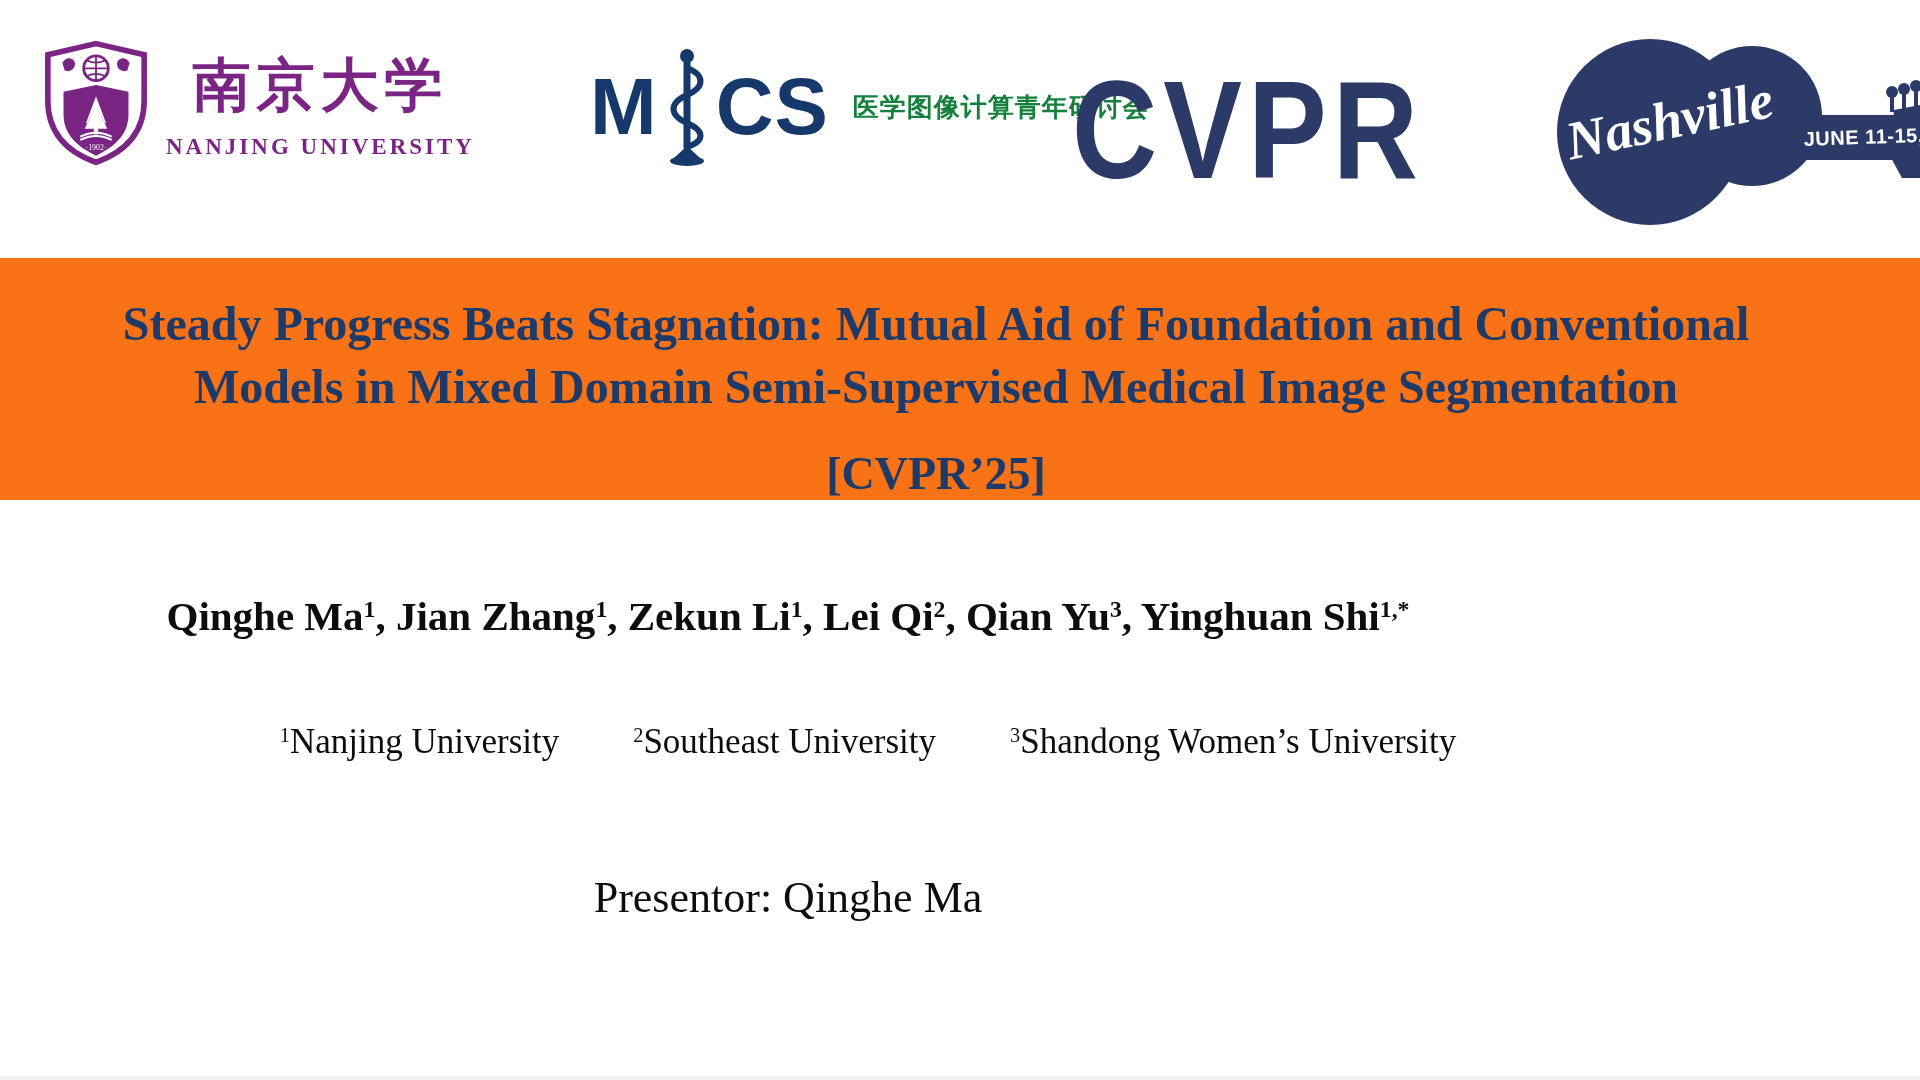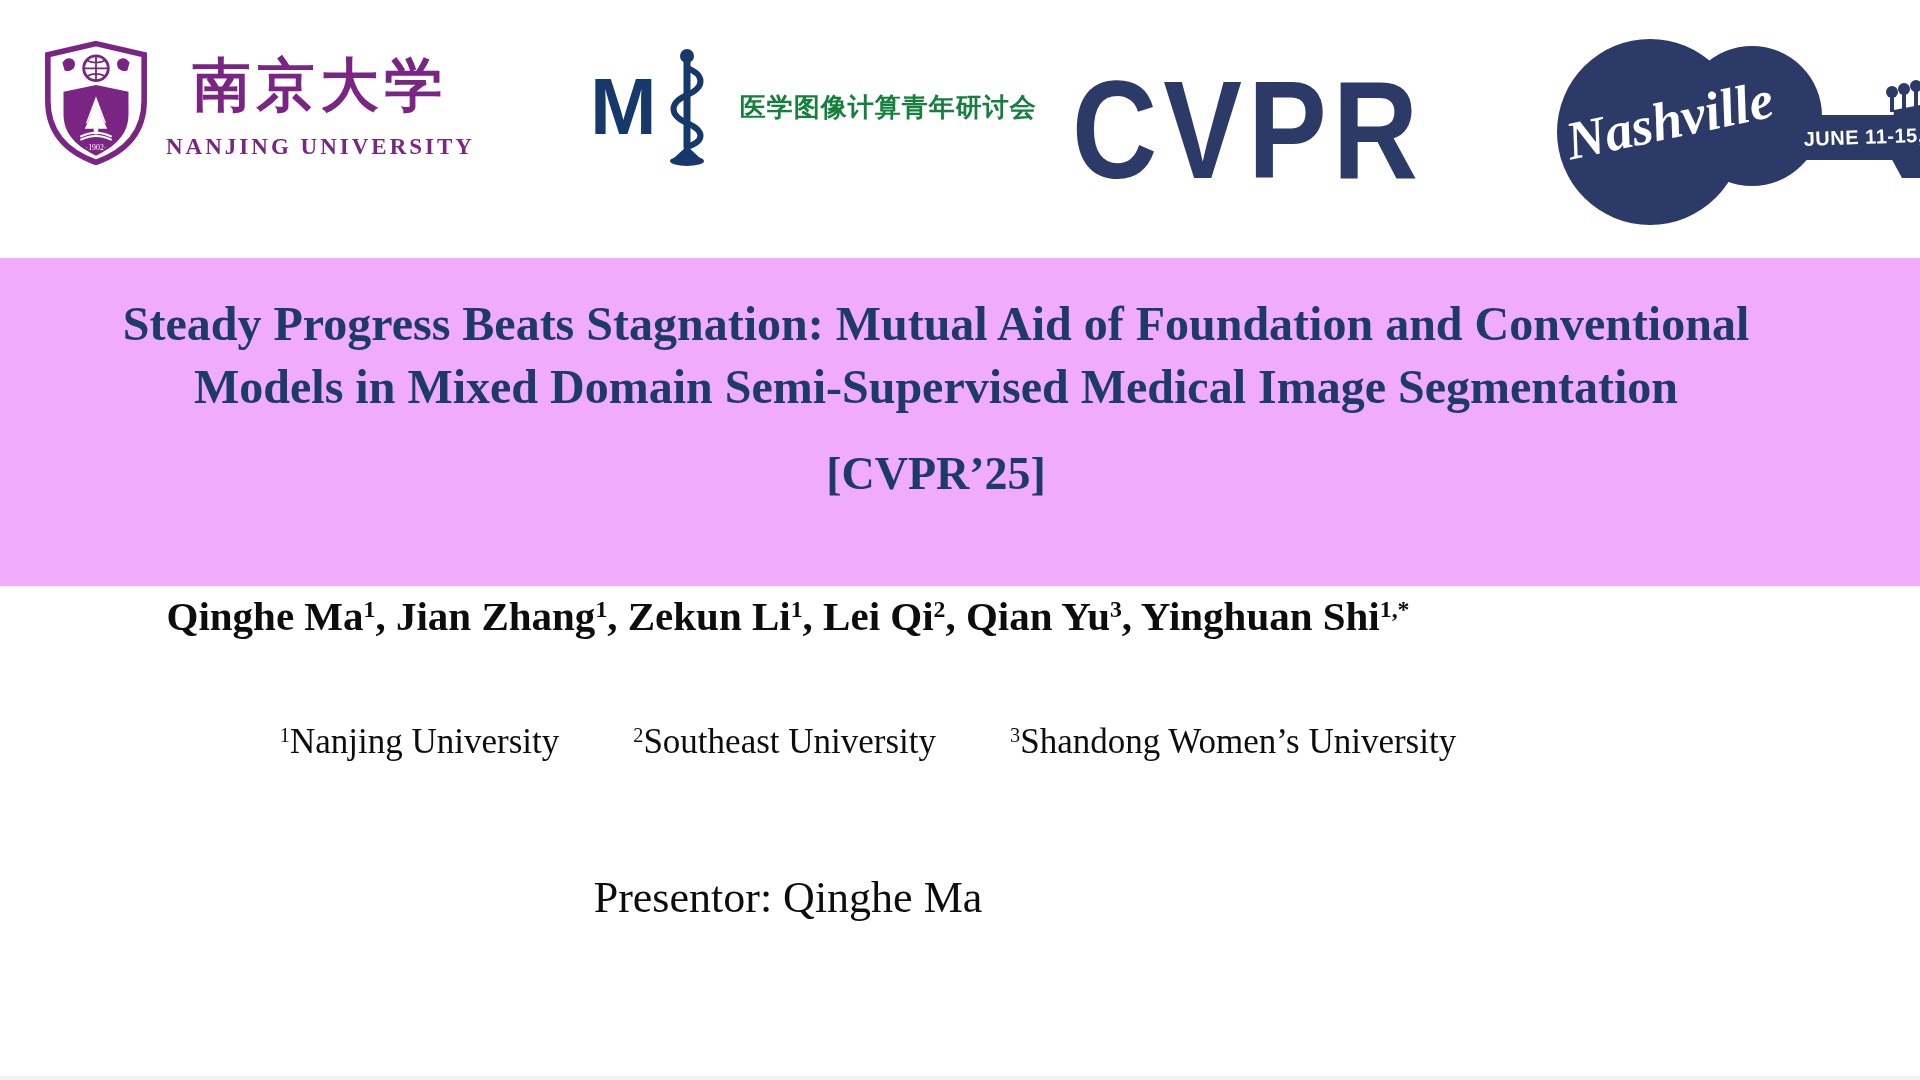--- a/index.html
+++ b/index.html
@@ -38,22 +38,22 @@
   .cvpr-word{
     display:inline-block;
     font-family:"Liberation Sans", sans-serif;font-weight:800;
     font-size:118px;color:#2c3a68;letter-spacing:6px;line-height:118px;
     transform:scale(1.0,1.18);transform-origin:left top;
     position:relative;top:28px;
   }
   .guitar-svg{position:absolute;left:470px;top:-12px;}
   
   .banner{
-    position:absolute;left:0;top:258px;width:100%;height:328px;
-    background:#f0abfc;text-align:center;
+    position:absolute;left:0;top:258px;width:100%;height:242px;
+    background:#f97316;text-align:center;
   }
   .banner-inner{transform:translateX(-24px);}
   .title-line{
     font-size:48px;line-height:63px;font-weight:bold;color:#1e3a68;
     white-space:nowrap;
   }
   .title-line.first{padding-top:34px;}
   .venue{
     margin-top:29px;font-size:46px;font-weight:bold;color:#1e3a68;
   }
@@ -108,20 +108,21 @@
 
     <div class="mics">
       <span class="mics-word">M</span>
       <svg class="mics-staff" width="54" height="122" viewBox="0 0 54 122">
         <circle cx="27" cy="10" r="7" fill="#17386b"></circle>
         <rect x="23.5" y="12" width="7" height="92" rx="3" fill="#17386b"></rect>
         <path d="M27,22 C45,29 45,41 27,49 C9,57 9,69 27,77 C45,85 45,95 27,101" stroke="#17386b" stroke-width="6" fill="none" stroke-linecap="round"></path>
         <path d="M27,100 L40,112 Q27,119 14,112 Z" fill="#17386b"></path>
         <ellipse cx="27" cy="115" rx="17" ry="5" fill="#17386b"></ellipse>
       </svg>
+      <span class="mics-word">CS</span>
       <div class="mics-text">
         <div class="mics-cn">医学图像计算青年研讨会</div>
       </div>
     </div>
 
     <div class="cvpr">
       <span class="cvpr-word">CVPR</span>
       <svg class="guitar-svg" width="380" height="215" viewBox="0 0 380 215">
         <circle cx="108" cy="112" r="93" fill="#2c3a68"></circle>
         <circle cx="210" cy="96" r="70" fill="#2c3a68"></circle>

